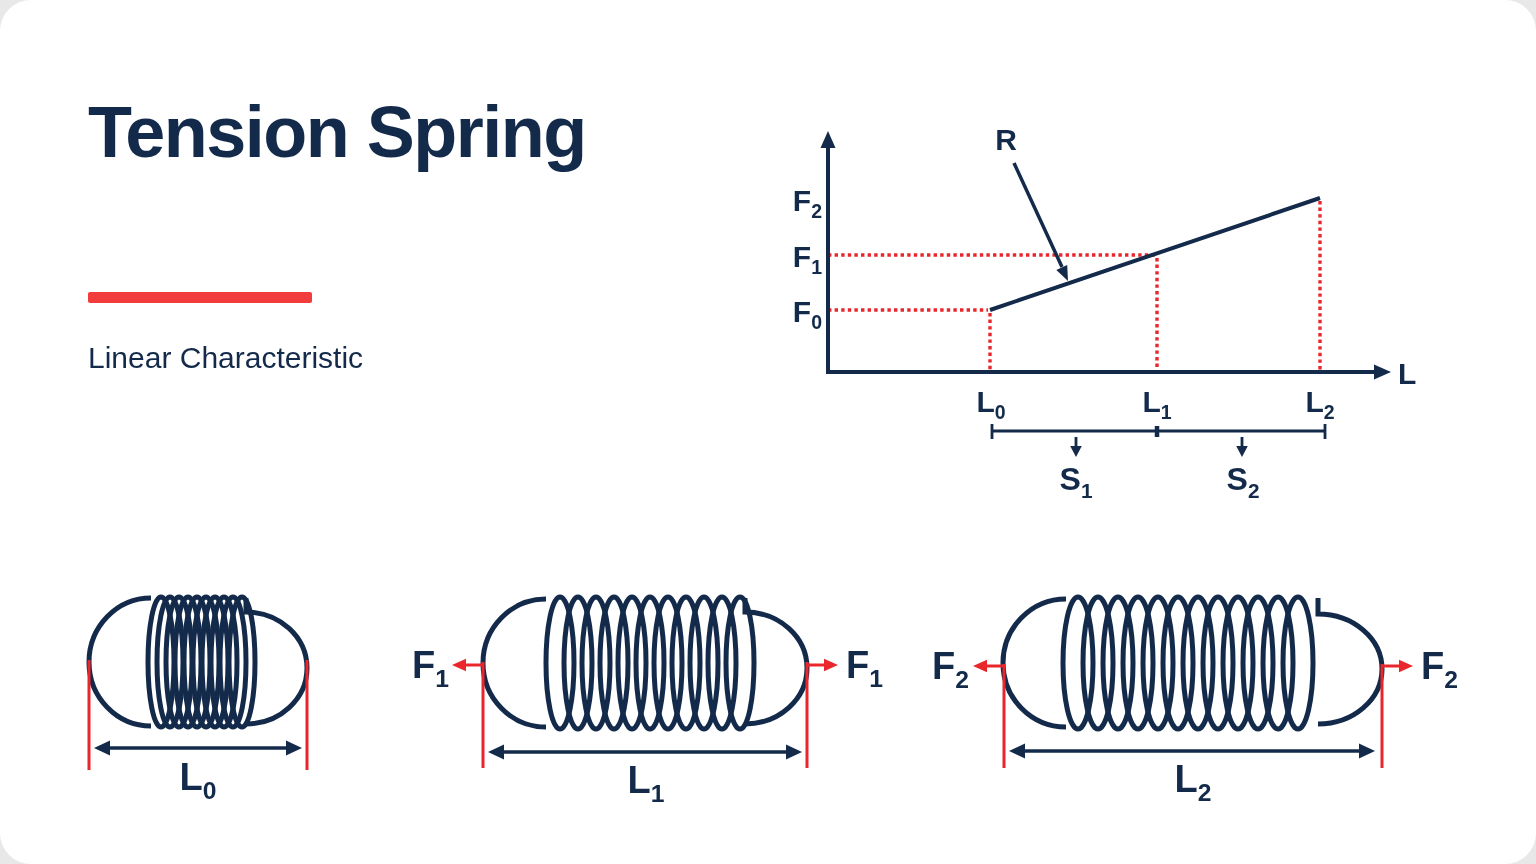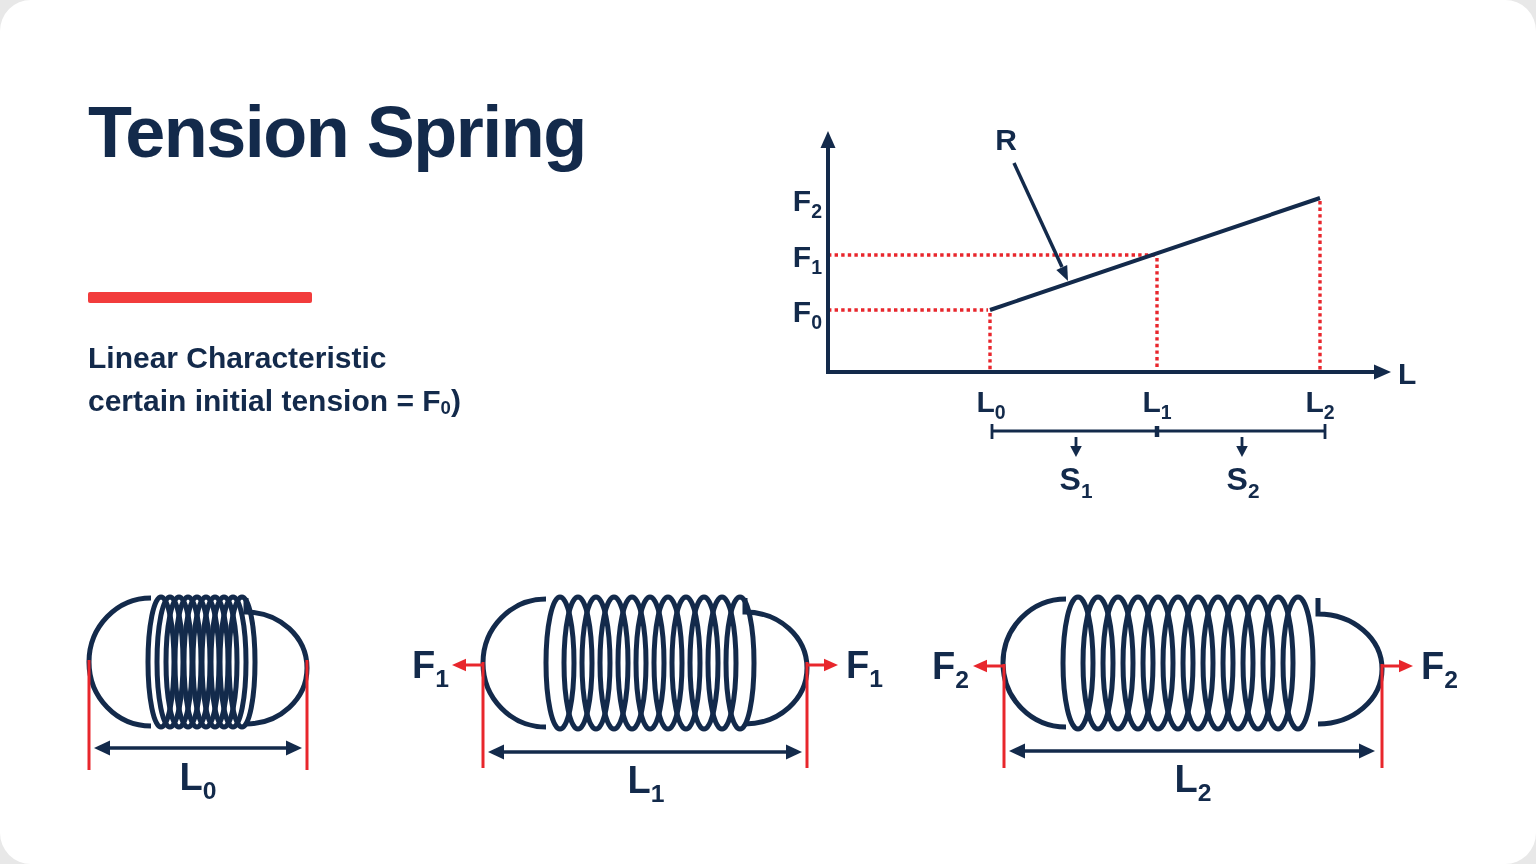--- a/index.html
+++ b/index.html
@@ -18,21 +18,21 @@
     position:absolute;left:88px;top:94px;
     font-size:72px;font-weight:700;line-height:77px;letter-spacing:-1.5px;
     color:var(--navy);
   }
   .rule{
     position:absolute;left:88px;top:292px;width:224px;height:11px;
     background:var(--rule-red);border-radius:2px;
   }
   .subtitle{
     position:absolute;left:88px;top:336px;
-    font-size:30px;font-weight:700;line-height:43px;color:var(--navy);
+    font-size:30px;font-weight:400;line-height:43px;color:var(--navy);
   }
   .subtitle .subscript{font-size:0.62em;vertical-align:-0.18em;}
   .chart-svg{position:absolute;left:778px;top:95px;}
   .springs-svg{position:absolute;left:0;top:540px;}
   svg text{
     fill:var(--navy);font-weight:700;
     font-family:"Liberation Sans","DejaVu Sans",sans-serif;
   }
   .t30{font-size:30px}
   .t32{font-size:32px}
@@ -48,21 +48,20 @@
 <body>
 
 <div class="canvas">
 
   <div class="title">
     <div>Tension Spring</div>
   </div>
   <div class="rule"></div>
   <div class="subtitle">
     <div>Linear Characteristic</div>
-    <div><span>certain initial tension = F</span><span class="subscript">0</span><span>)</span></div>
   </div>
 
   <svg class="chart-svg" width="706" height="420" viewBox="778 95 706 420">
 
     <g>
       <path class="dotted" d="M828 255 L1155 255"></path>
       <path class="dotted" d="M828 310 L988 310"></path>
       <path class="dotted" d="M990 313 L990 370"></path>
       <path class="dotted" d="M1157 258 L1157 370"></path>
       <path class="dotted" d="M1320 201 L1320 370"></path>

